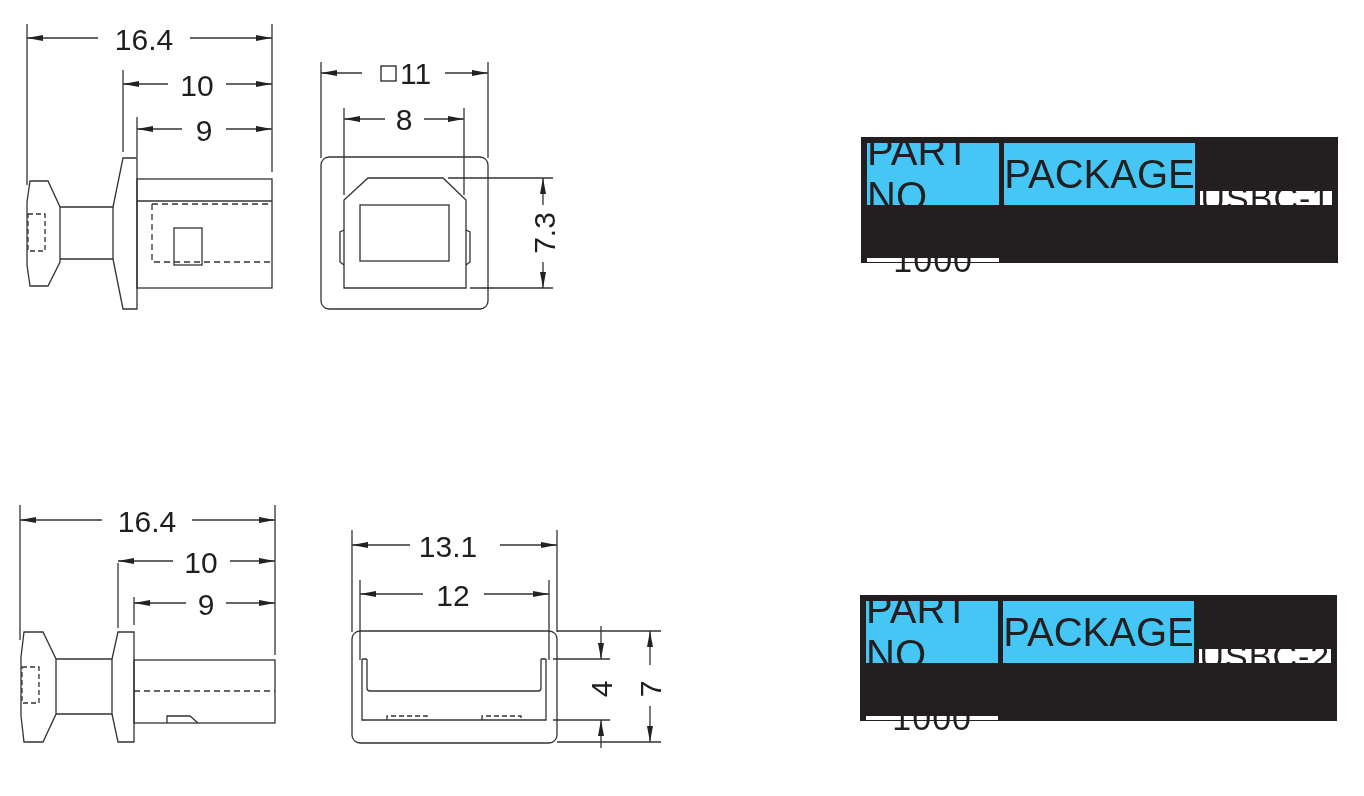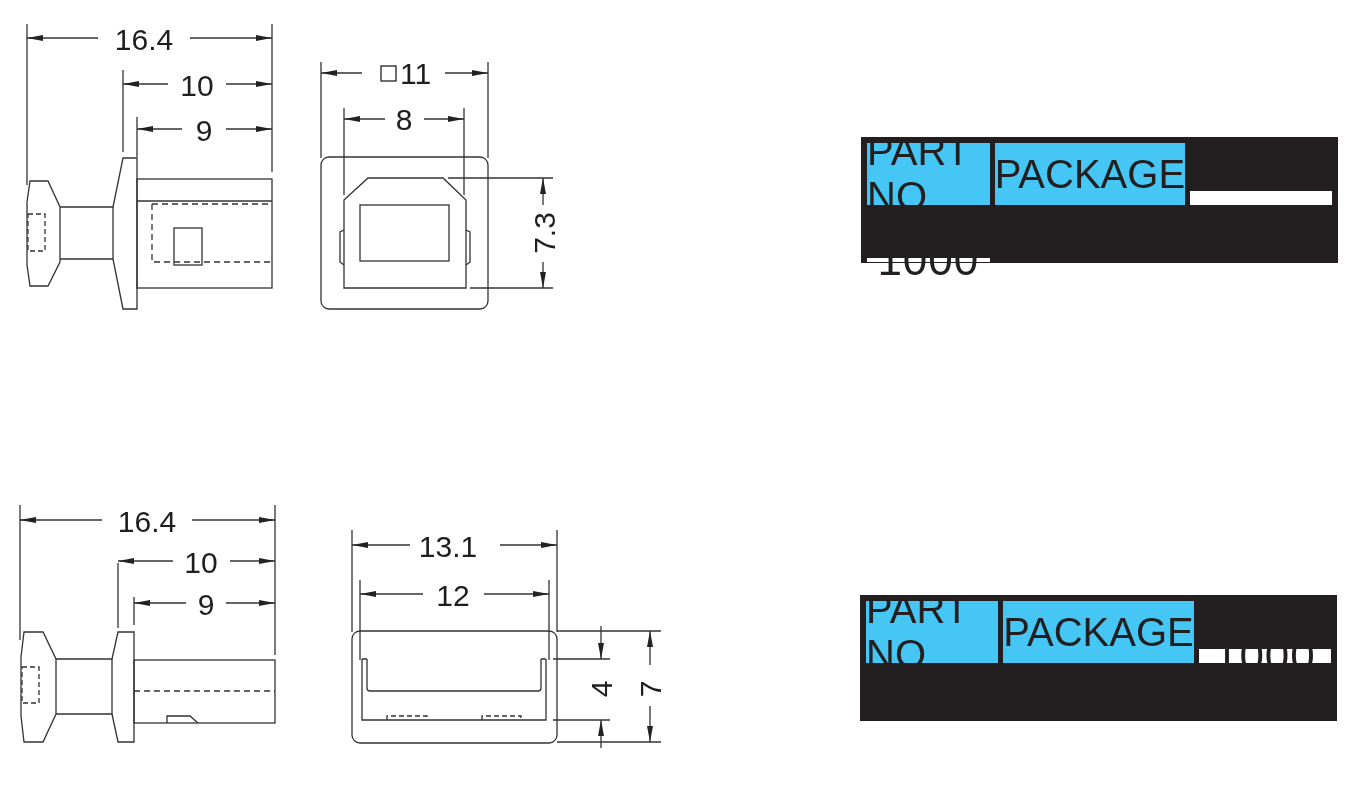--- a/index.html
+++ b/index.html
@@ -2,21 +2,21 @@
 <html><head>
 <meta charset="utf-8">
 <style>
   html,body{margin:0;padding:0;background:#fff;}
   body{width:1364px;height:796px;position:relative;overflow:hidden;font-family:"Liberation Sans",sans-serif;}
   svg.drawing{position:absolute;left:0;top:0;}
   .dimtext{font-family:"Liberation Sans",sans-serif;font-size:30px;fill:#1e1e1e;}
   .ptable{position:absolute;border:6px solid #231f20;background:#231f20;display:grid;grid-template-columns:1fr 1fr 1fr;grid-template-rows:62px 52px;gap:5px;box-sizing:border-box;}
   .ptable .cell{display:flex;align-items:center;justify-content:center;font-family:"Liberation Sans",sans-serif;color:#231f20;}
   .ptable .hdr{font-size:40px;letter-spacing:0px;}
-  .ptable .val{background:#fff;font-size:44px;letter-spacing:1px;margin-top:48px;}
+  .ptable .val{background:#fff;font-size:34px;letter-spacing:1px;margin-top:48px;}
 </style>
 </head>
 <body>
 
 <svg class="drawing" width="1364" height="796" viewBox="0 0 1364 796">
   <defs>
     <marker id="arr" viewBox="0 0 16 8" refX="16" refY="4" markerWidth="16" markerHeight="8" orient="auto-start-reverse" markerUnits="userSpaceOnUse">
       <path d="M0,1 L16,4 L0,7 Z" fill="#222"></path>
     </marker>
   </defs>
@@ -143,14 +143,15 @@
 <div class="ptable" style="left:861px;top:137px;width:477px;height:126px;">
   <div class="cell hdr" style="background:#45C6F4;">PART NO</div>
   <div class="cell hdr" style="background:#45C6F4;">PACKAGE</div>
   <div class="cell val">USBC-1</div>
   <div class="cell val">1000</div>
 </div>
 
 <div class="ptable" style="left:860px;top:595px;width:477px;height:126px;">
   <div class="cell hdr" style="background:#45C6F4;">PART NO</div>
   <div class="cell hdr" style="background:#45C6F4;">PACKAGE</div>
+  <div class="cell val">USBC-2</div>
   <div class="cell val">1000</div>
 </div>
 
 </body></html>

